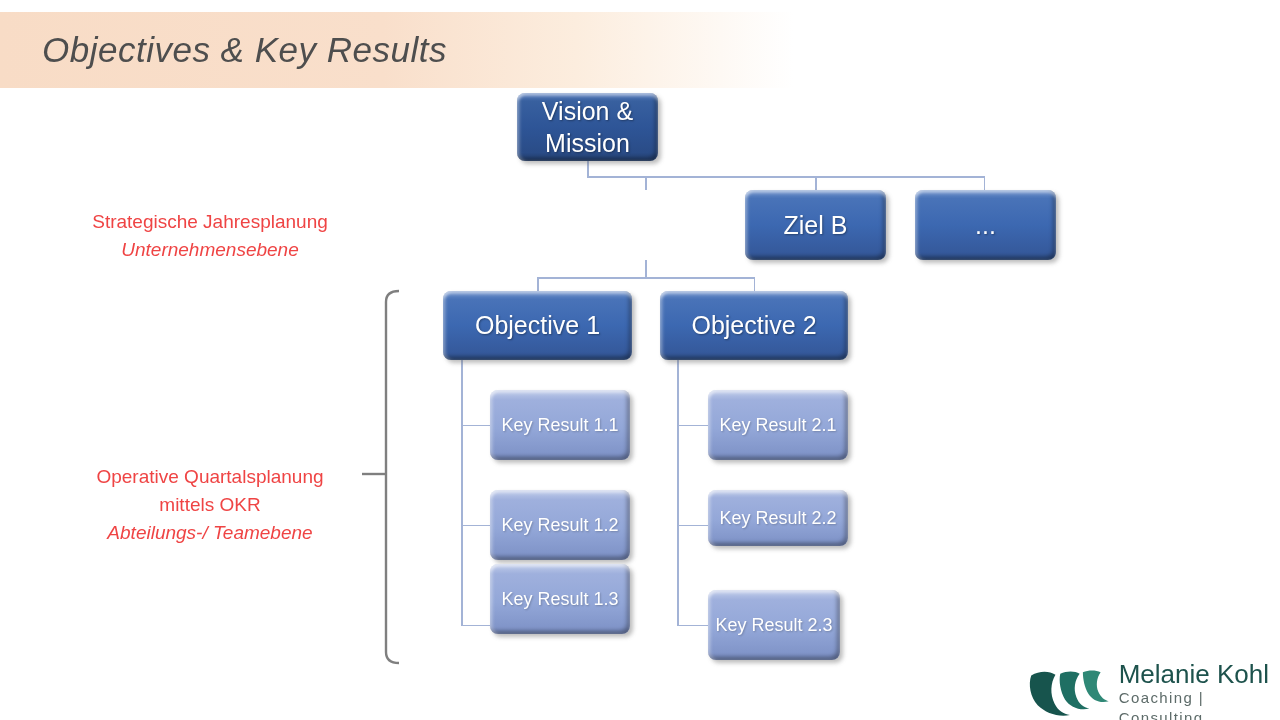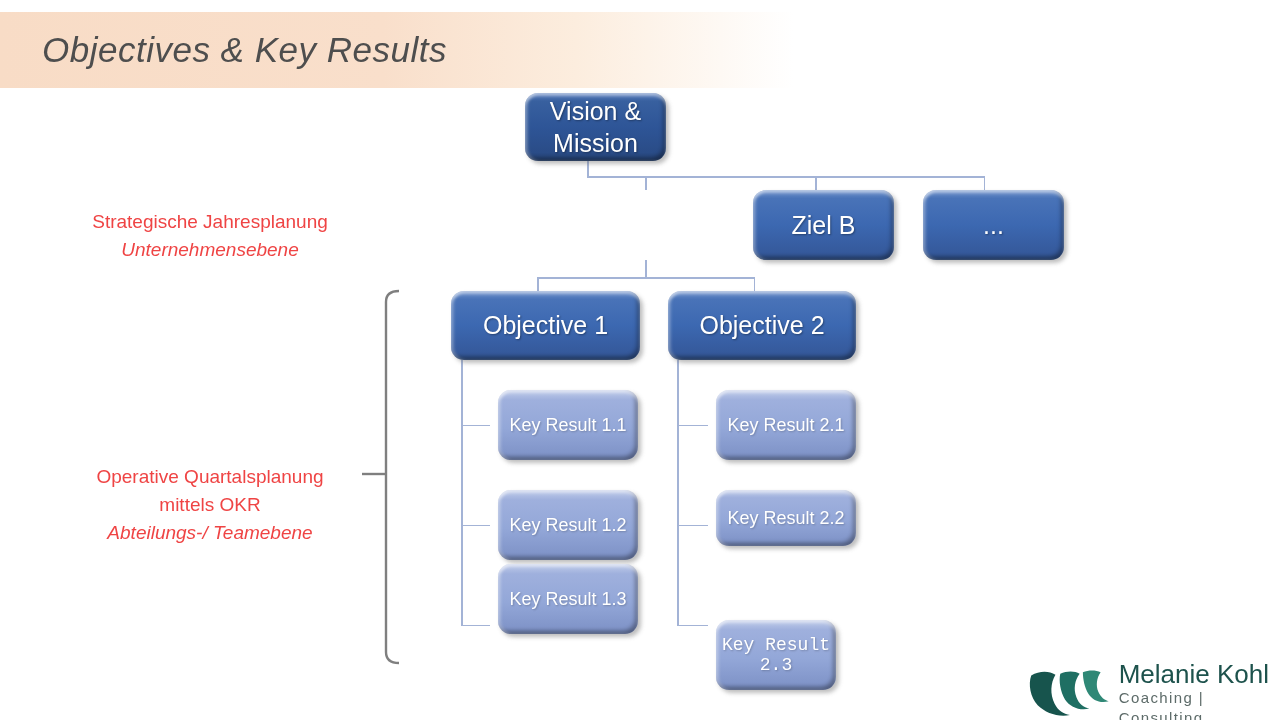--- a/index.html
+++ b/index.html
@@ -19,28 +19,27 @@
   }
   
   .annotation{
     position:absolute;left:40px;width:340px;text-align:center;
     color:#ef4444;font-size:19px;line-height:28px;
   }
   .annotation .it{font-style:italic;}
   
   .node{
     position:absolute;display:flex;align-items:center;justify-content:center;
-    color:#ffffff;text-align:center;border-radius:13px;
+    color:#ffffff;text-align:center;border-radius:8px;
     box-shadow:
       inset 0 3px 3px rgba(255,255,255,.45),
       inset 3px 0 3px rgba(255,255,255,.25),
       inset -3px -3px 4px rgba(0,0,0,.33),
       3px 3px 4px rgba(110,110,110,.45);
     text-shadow:1px 1px 2px rgba(0,0,0,.35);
-    margin-left:8px;
   }
   .node.dark{background:linear-gradient(180deg,#5b7fc0 0%,#38609f 12%,#2e5597 50%,#2a4c87 88%,#24406f 100%);}
   .node.mid{background:linear-gradient(180deg,#7495cd 0%,#4973b8 12%,#3c68b1 50%,#35599b 90%,#2c4c82 100%);}
   .node.light{background:linear-gradient(180deg,#c2cdea 0%,#9fb0dd 14%,#93a7d8 55%,#8195c9 90%,#7285b8 100%);text-shadow:1px 1px 2px rgba(0,0,0,.22);}
   .f25{font-size:25px;}
   .f18{font-size:18px;}
   .pre{white-space:pre-line;line-height:1.3;}
   
   .cn{position:absolute;background:#a3b3d6;}
   .cn.h{height:1.5px;}
@@ -105,21 +104,21 @@
 
   <div class="node mid f25" style="left:443px;top:291px;width:189px;height:69px;">Objective 1</div>
   <div class="node mid f25" style="left:660px;top:291px;width:188px;height:69px;">Objective 2</div>
 
   <div class="node light f18" style="left:490px;top:390px;width:140px;height:70px;">Key Result 1.1</div>
   <div class="node light f18" style="left:490px;top:490px;width:140px;height:70px;">Key Result 1.2</div>
   <div class="node light f18" style="left:490px;top:564px;width:140px;height:70px;">Key Result 1.3</div>
 
   <div class="node light f18" style="left:708px;top:390px;width:140px;height:70px;">Key Result 2.1</div>
   <div class="node light f18" style="left:708px;top:490px;width:140px;height:56px;">Key Result 2.2</div>
-  <div class="node light f18" style="left:708px;top:620px;width:120px;height:70px;font-family:Liberation Mono, monospace;">Key Result 2.3</div>
+  <div class="node light f18" style="left:708px;top:590px;width:132px;height:70px;">Key Result 2.3</div>
 
   <div class="logo">
     <svg width="88" height="54" viewBox="0 0 100 62">
       <path d="M4,8 C14,2 26,2 34,7 C28,17 27,31 33,43 C37,51 44,56 52,57 C38,60 22,55 12,45 C3,35 0,19 4,8 Z" fill="#17544d"></path>
       <path d="M40,6 C48,2 58,2 64,6 C58,14 56,25 60,35 C63,43 69,48 76,49 C64,52 52,47 46,38 C40,28 38,15 40,6 Z" fill="#1f6f63"></path>
       <path d="M68,4 C75,1 84,1 90,4 C85,11 84,20 87,28 C90,35 95,39 100,40 C90,43 80,39 75,31 C70,23 68,12 68,4 Z" fill="#2f8876"></path>
     </svg>
     <div class="logo-text">
       <div class="logo-name">Melanie Kohl</div>
       <div class="logo-tagline">Coaching | Consulting</div>

